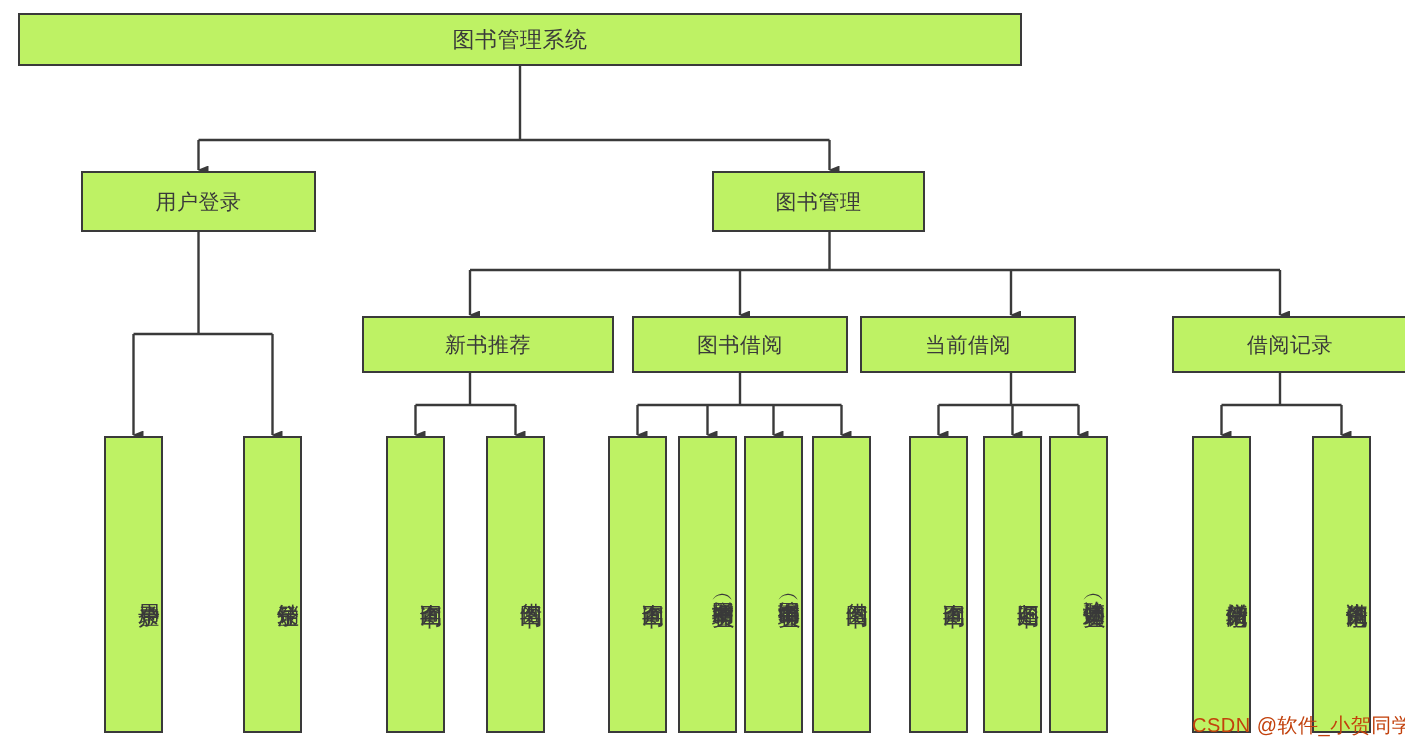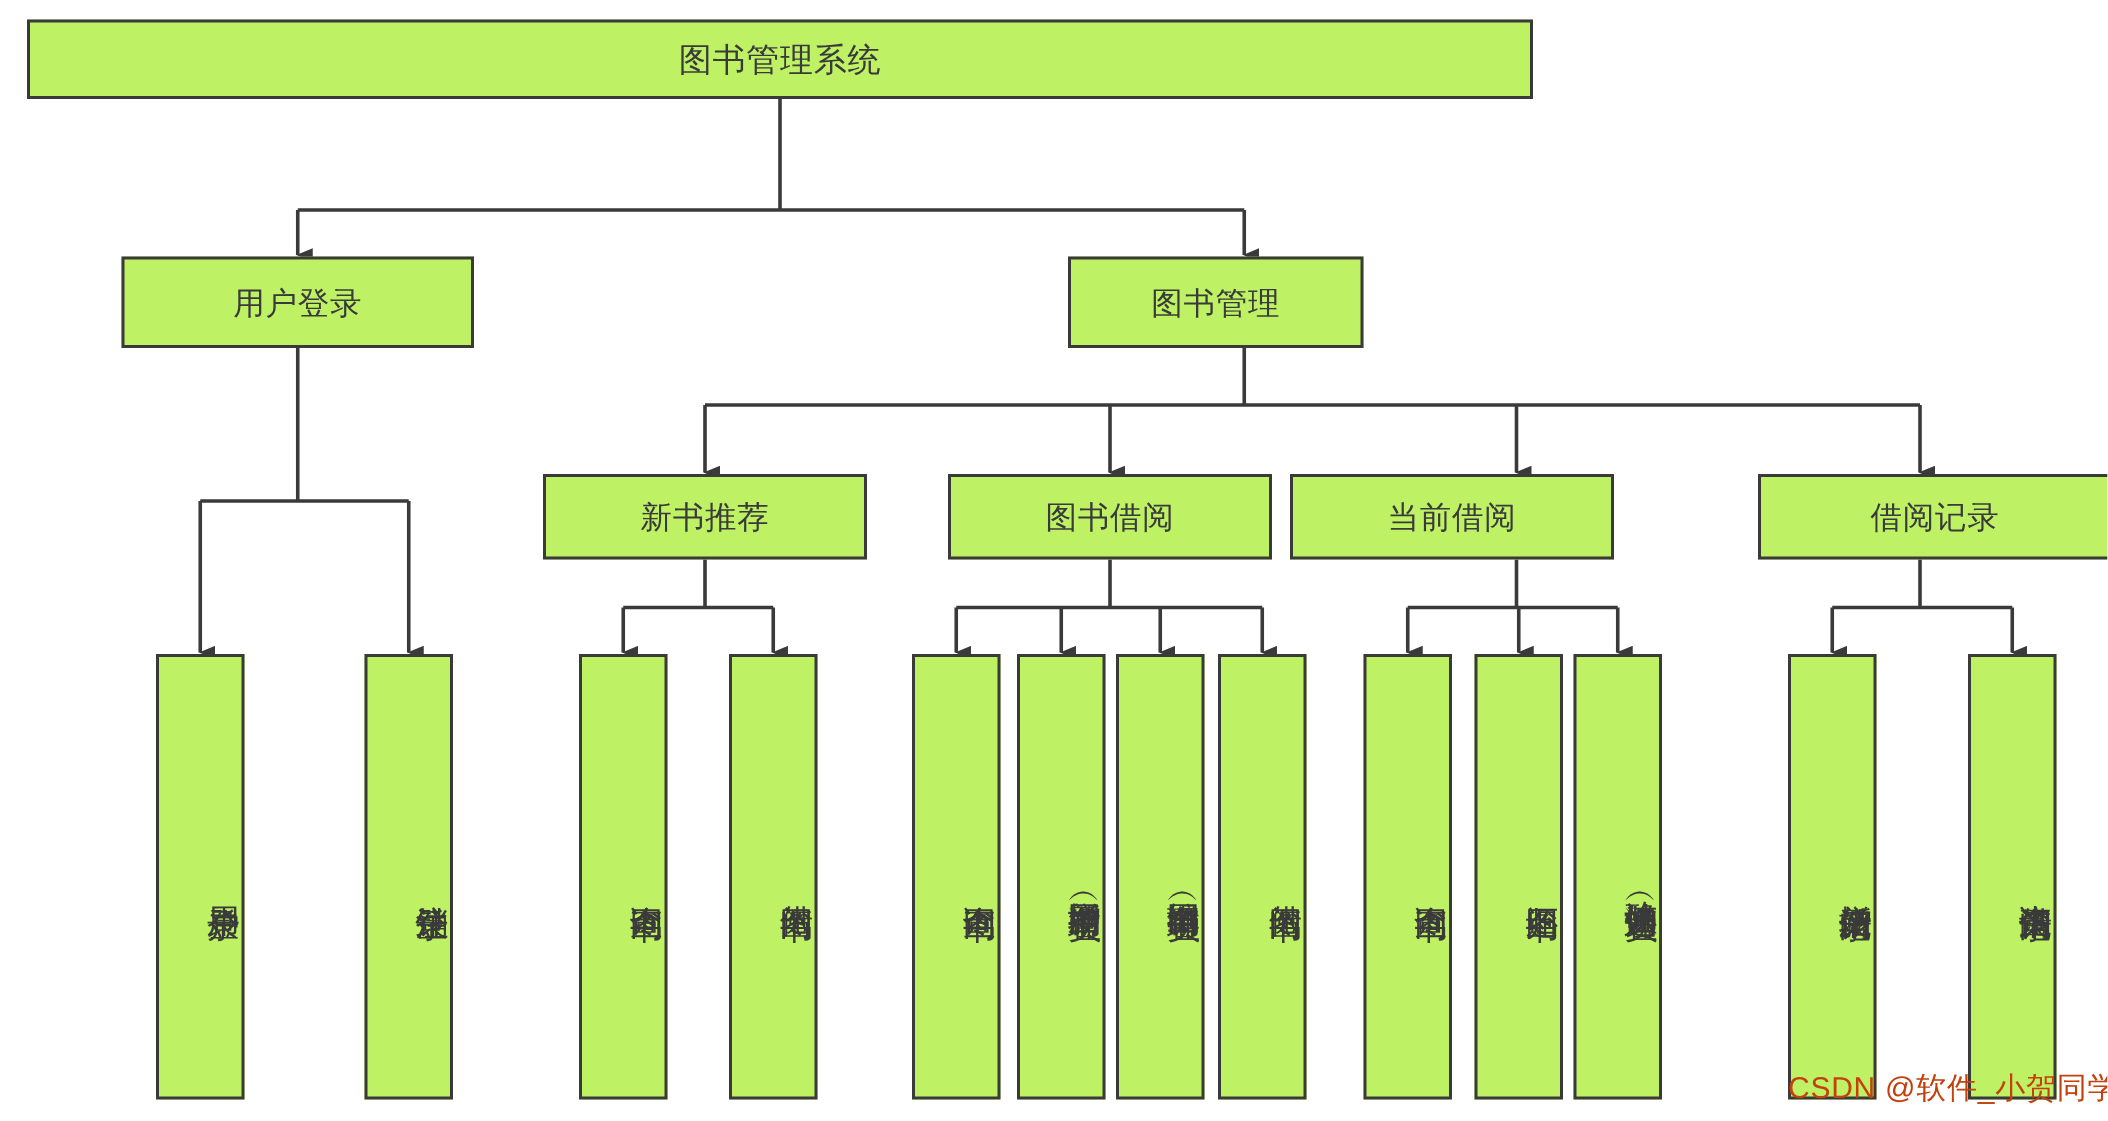--- a/index.html
+++ b/index.html
@@ -117,24 +117,24 @@
       </g>
   </svg>
 
   <div id="node-layer">
       <div class="node h root" style="left: 18px; top: 13px; width: 1004px; height: 53px;">
         <span>图书管理系统</span>
       </div>
       <div class="node h" style="left: 81px; top: 171px; width: 235px; height: 61px;">
         <span>用户登录</span>
       </div>
-      <div class="node h" style="left: 712px; top: 171px; width: 197px; height: 61px;">
+      <div class="node h" style="left: 712px; top: 171px; width: 213px; height: 61px;">
         <span>图书管理</span>
       </div>
-      <div class="node h" style="left: 362px; top: 316px; width: 216px; height: 57px;">
+      <div class="node h" style="left: 362px; top: 316px; width: 252px; height: 57px;">
         <span>新书推荐</span>
       </div>
       <div class="node h" style="left: 632px; top: 316px; width: 216px; height: 57px;">
         <span>图书借阅</span>
       </div>
       <div class="node h" style="left: 860px; top: 316px; width: 216px; height: 57px;">
         <span>当前借阅</span>
       </div>
       <div class="node h" style="left: 1172px; top: 316px; width: 236px; height: 57px;">
         <span>借阅记录</span>

